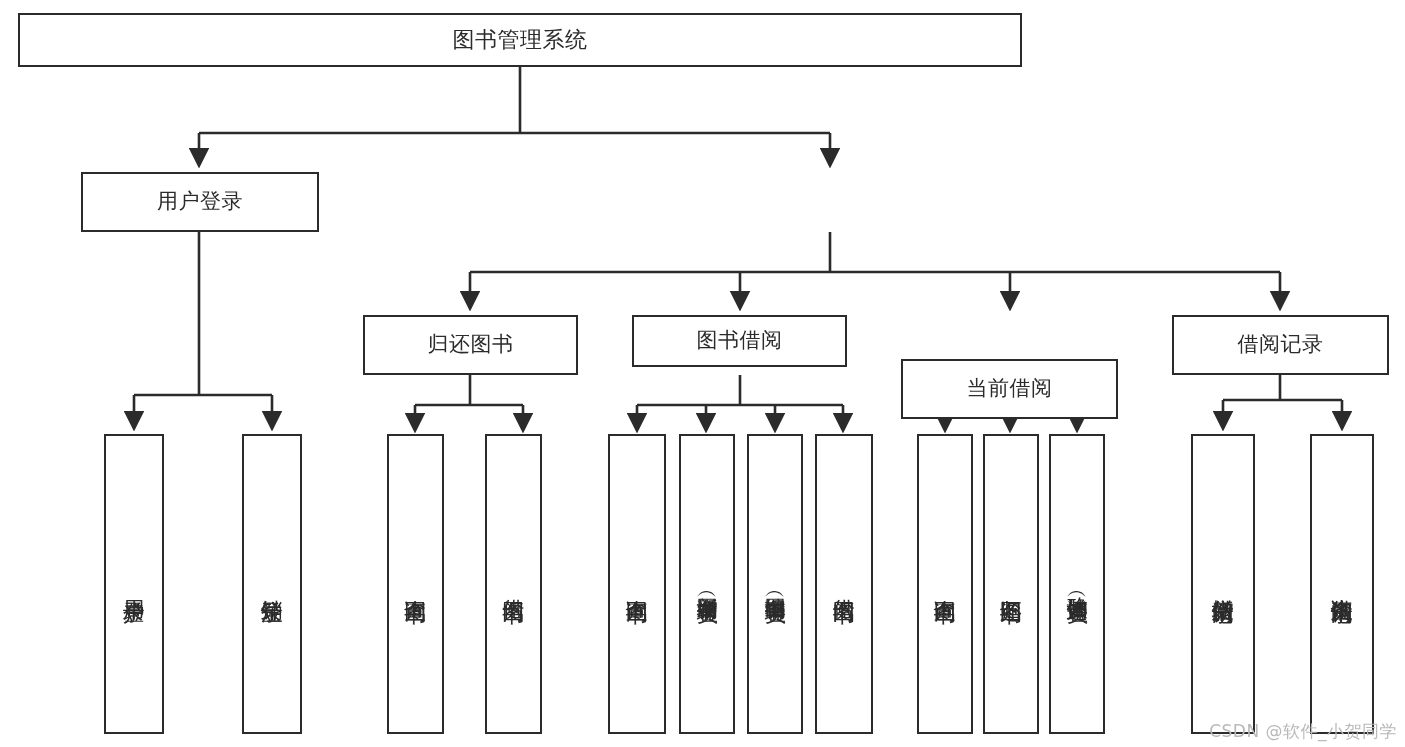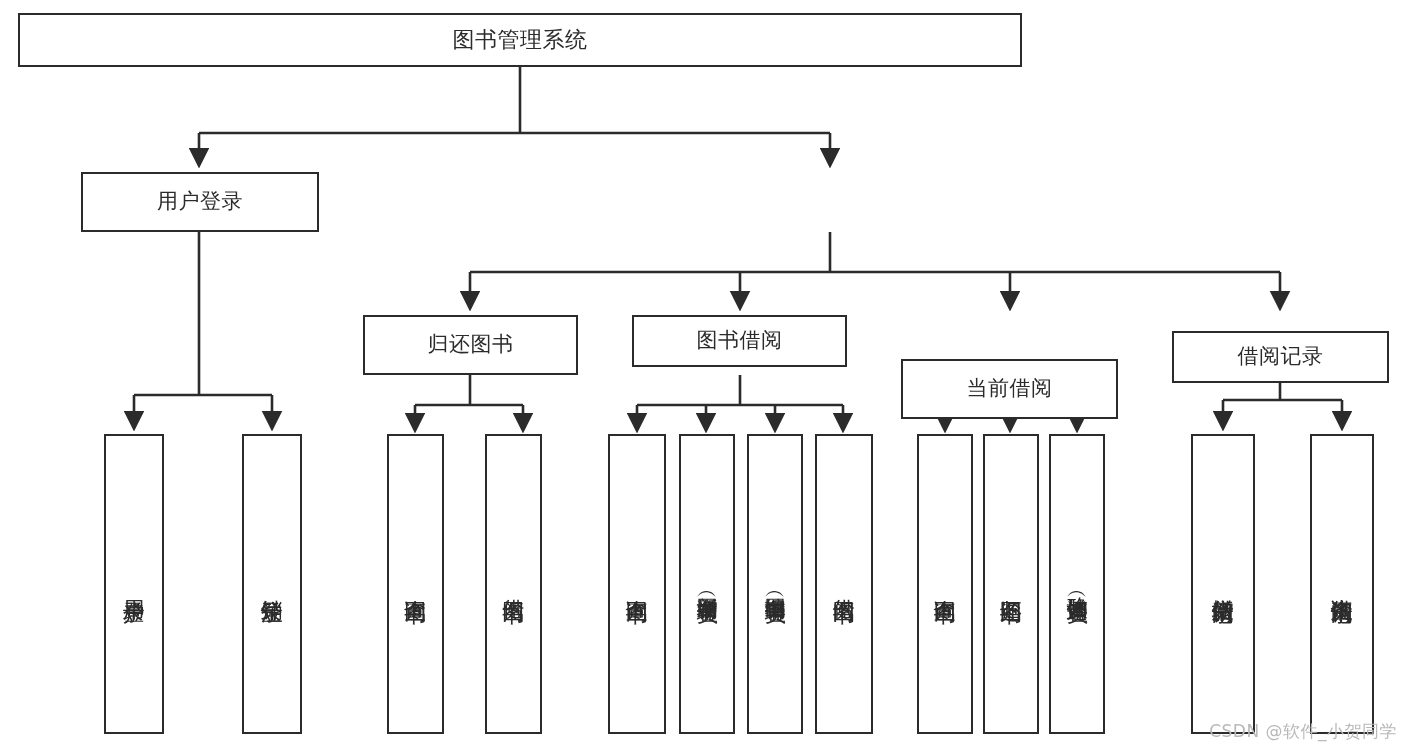--- a/index.html
+++ b/index.html
@@ -141,21 +141,21 @@
 
   <div class="node horiz" style="left:363px; top:315px; width:215px; height:60px;">
     <span class="label">归还图书</span>
   </div>
   <div class="node horiz" style="left:632px; top:315px; width:215px; height:52px;">
     <span class="label">图书借阅</span>
   </div>
   <div class="node horiz" style="left:901px; top:315px; width:217px; height:60px;margin-top:44px;">
     <span class="label">当前借阅</span>
   </div>
-  <div class="node horiz" style="left:1172px; top:315px; width:217px; height:52px;margin-top:16px;">
+  <div class="node horiz" style="left:1172px; top:315px; width:217px; height:60px;">
     <span class="label">借阅记录</span>
   </div>
 
   <div class="node vert" style="left:104px; top:434px; width:60px; height:300px;">
     <span class="label">用户登录</span>
   </div>
   <div class="node vert" style="left:242px; top:434px; width:60px; height:300px;">
     <span class="label">注销登录</span>
   </div>
 

